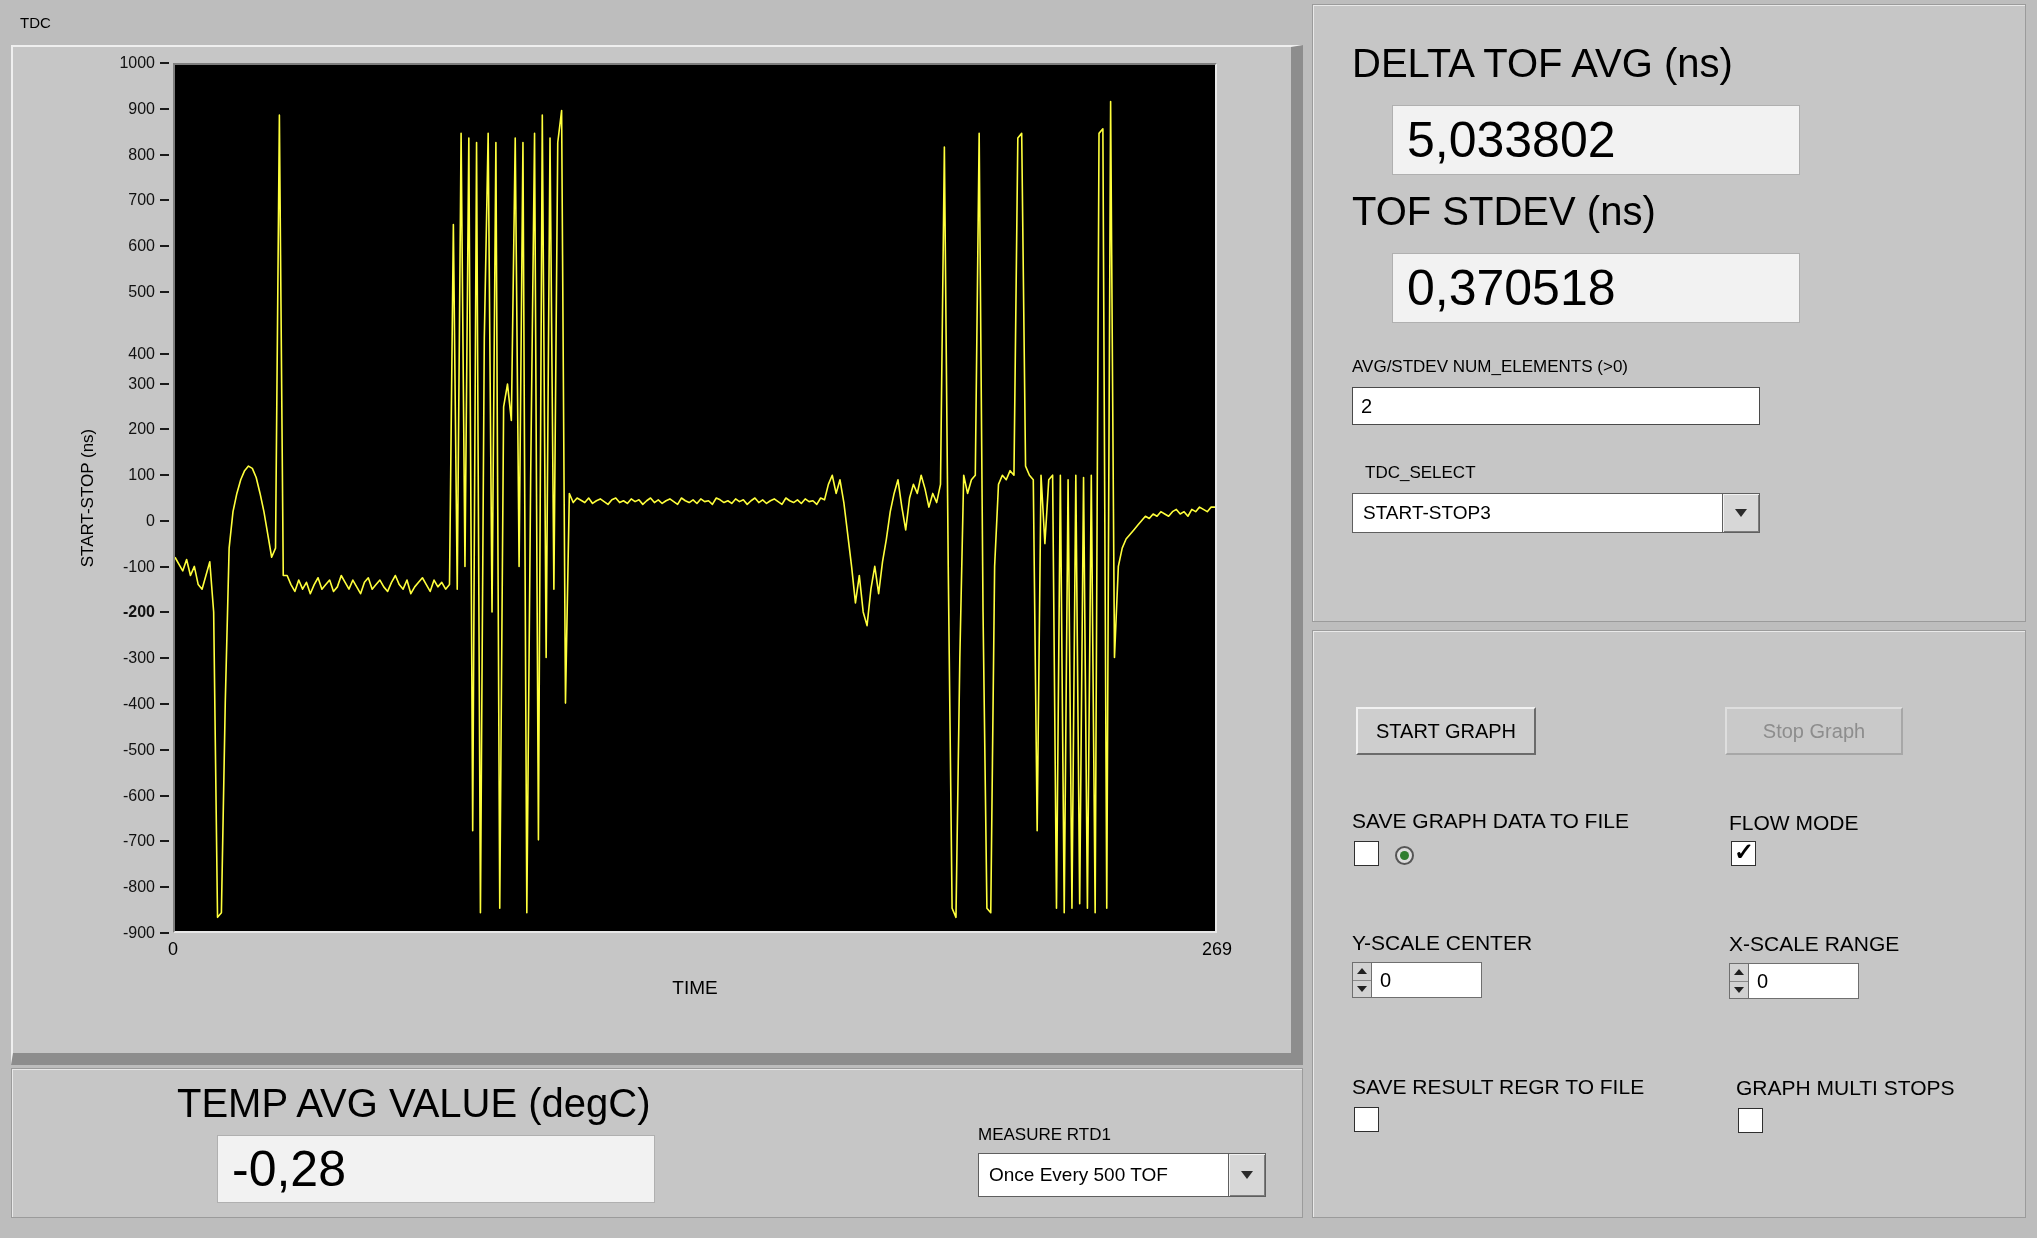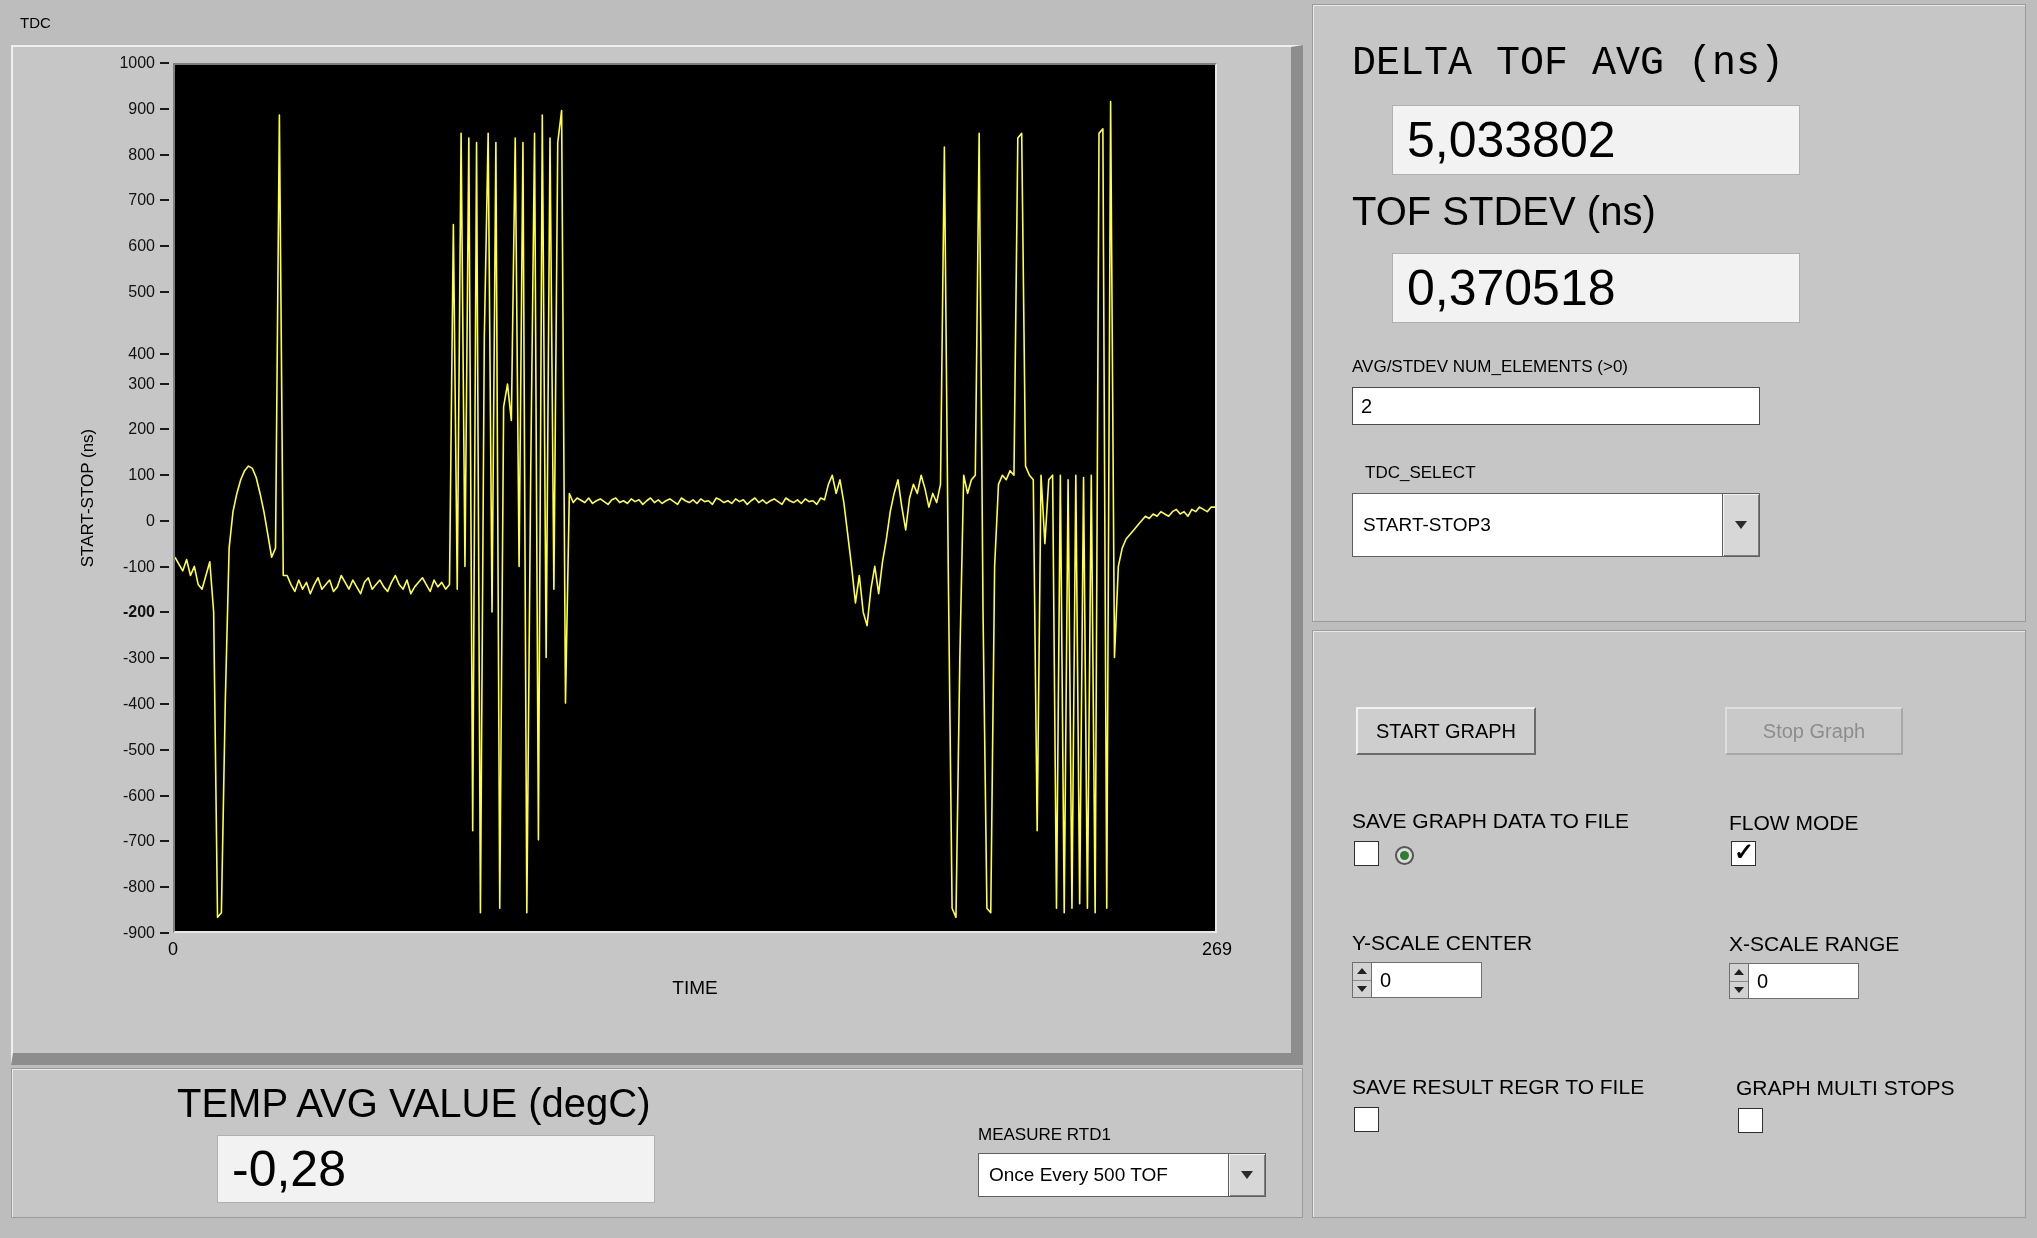--- a/index.html
+++ b/index.html
@@ -35,30 +35,30 @@
   .x-axis-title{left:160px;top:930px;width:1044px;text-align:center;font-size:19px;}
 
   
   .big-heading{font-size:40px;color:#000;white-space:nowrap;}
   .value-box{background:#f2f2f2;border:1px solid #b0b0b0;display:flex;align-items:center;
              padding-left:14px;font-size:50px;color:#000;margin-left:40px;}
   .small-label{font-size:17px;color:#000;white-space:nowrap;}
   .ctl-label{font-size:21px;color:#000;white-space:nowrap;}
 
   
-  .delta-label{left:39px;top:36px;font-family:Liberation Mono, monospace;}
+  .delta-label{left:39px;top:36px;}
   .delta-value{left:39px;top:100px;width:408px;height:70px;}
   .stdev-label{left:39px;top:184px;}
   .stdev-value{left:39px;top:248px;width:408px;height:70px;}
   .numelems-label{left:39px;top:352px;}
   .text-input{left:39px;top:382px;width:408px;height:38px;background:#fff;
         border:1px solid #4a4a4a;font-size:20px;padding:0 0 0 8px;
         font-family:"Liberation Sans",sans-serif;}
   .tdcsel-label{left:52px;top:458px;}
-  .tdc-dropdown{left:39px;top:488px;width:408px;height:64px;}
+  .tdc-dropdown{left:39px;top:488px;width:408px;height:40px;}
 
   
   .dropdown{display:flex;background:#fff;border:1px solid #5f5f5f;align-items:stretch;}
   .dd-text{flex:1;display:flex;align-items:center;padding-left:10px;font-size:19px;white-space:nowrap;}
   .dd-btn{width:36px;background:#d7d7d7;border-left:1px solid #5f5f5f;display:flex;
           align-items:center;justify-content:center;
           box-shadow:inset 1px 1px 0 #f2f2f2, inset -1px -1px 0 #7c7c7c;cursor:pointer;}
   .dd-arrow{width:0;height:0;border-left:6px solid transparent;border-right:6px solid transparent;
             border-top:8px solid #2b2b2b;}
 

